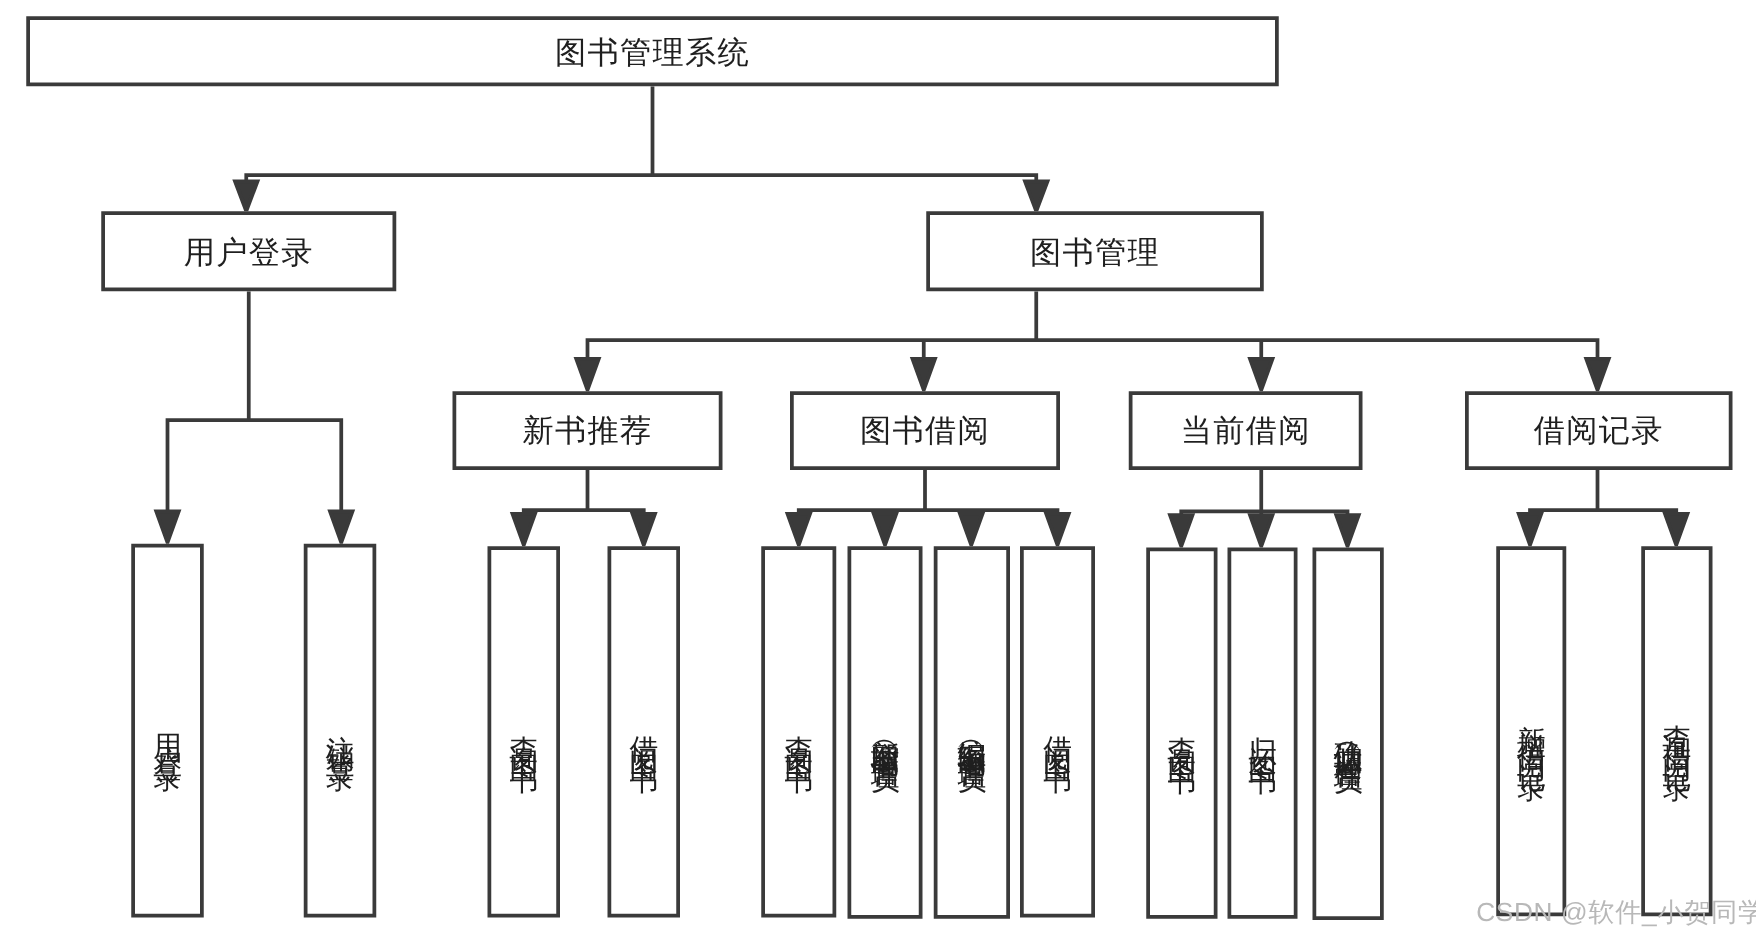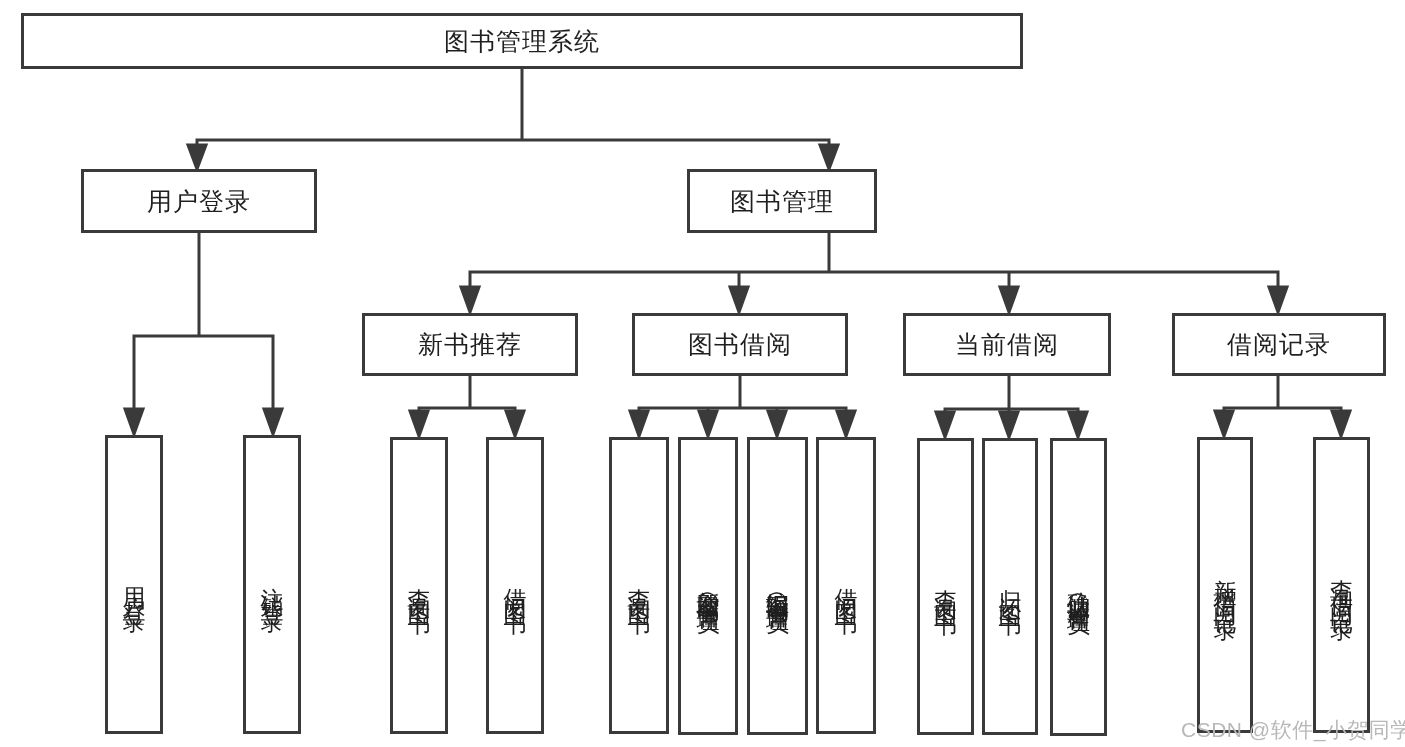--- a/index.html
+++ b/index.html
@@ -78,28 +78,28 @@
     <g stroke="#3a3a3a" stroke-width="3" fill="#3a3a3a">
       <path fill="none" d="M1278 376 V408 M1222.5 408 H1342.5 M1224 408 V414 M1341 408 V414"></path>
       <polygon points="1215,411 1233,411 1224,436"></polygon>
       <polygon points="1332,411 1350,411 1341,436"></polygon>
     </g>
   </svg>
 
   <div class="node h" style="left:21px;top:13px;width:1002px;height:56px">图书管理系统</div>
 
   <div class="node h" style="left:81px;top:169px;width:236px;height:64px">用户登录</div>
-  <div class="node h" style="left:687px;top:169px;width:190px;height:64px">图书管理</div>
+  <div class="node h" style="left:741px;top:169px;width:270px;height:64px">图书管理</div>
 
   <div class="node v" style="left:105px;top:435px;width:58px;height:299px">用户登录</div>
   <div class="node v" style="left:243px;top:435px;width:58px;height:299px">注销登录</div>
 
   <div class="node h" style="left:362px;top:313px;width:216px;height:63px">新书推荐</div>
   <div class="node h" style="left:632px;top:313px;width:216px;height:63px">图书借阅</div>
-  <div class="node h" style="left:903px;top:313px;width:208px;height:63px">当前借阅</div>
+  <div class="node h" style="left:903px;top:313px;width:187px;height:63px">当前借阅</div>
   <div class="node h" style="left:1172px;top:313px;width:214px;height:63px">借阅记录</div>
 
   <div class="node v" style="left:390px;top:437px;width:58px;height:297px">查询图书</div>
   <div class="node v" style="left:486px;top:437px;width:58px;height:297px">借阅图书</div>
 
   <div class="node v" style="left:609px;top:437px;width:60px;height:297px">查询图书</div>
   <div class="node v long" style="left:678px;top:437px;width:60px;height:298px">新增图书（管理员）</div>
   <div class="node v long" style="left:747px;top:437px;width:61px;height:298px">编辑图书（管理员）</div>
   <div class="node v" style="left:816px;top:437px;width:60px;height:297px">借阅图书</div>
 

